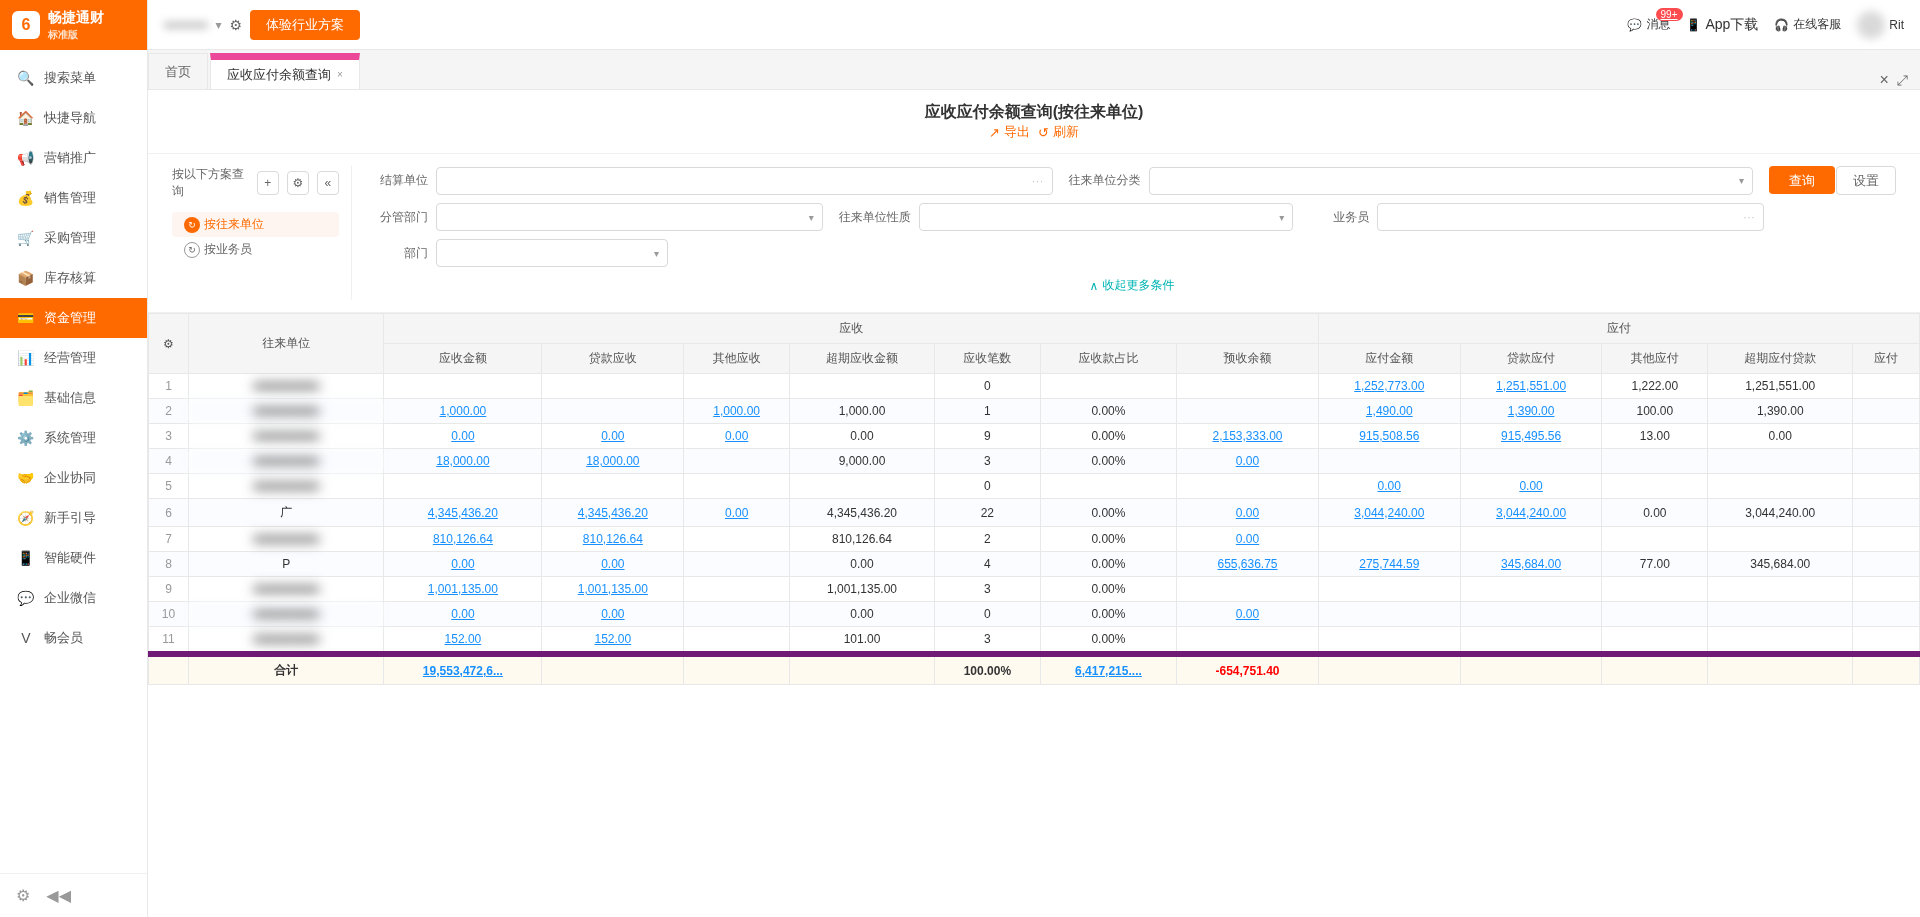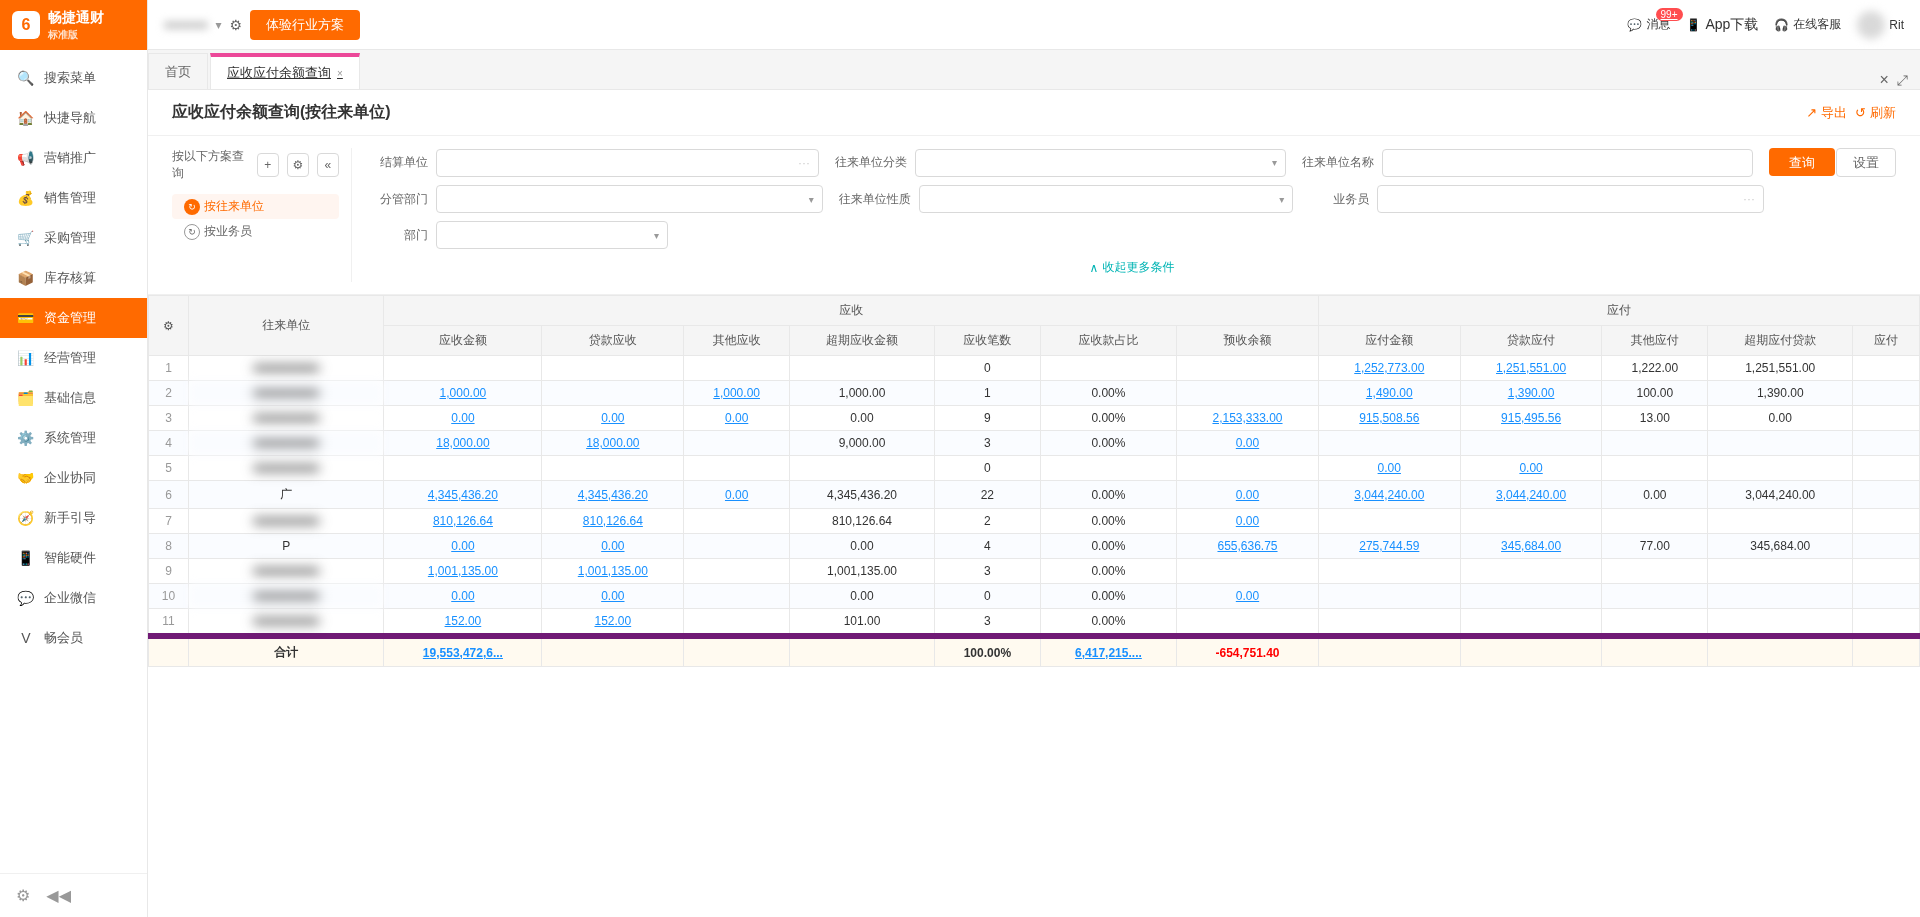--- a/index.html
+++ b/index.html
@@ -56,34 +56,35 @@
     .tabbar {
       position: fixed; left: 148px; top: 50px; right: 0; height: 40px;
       background: #f5f5f5; display: flex; align-items: flex-end;
       border-bottom: 1px solid #e8e8e8; z-index: 98; padding-left: 0;
     }
     .tab {
       height: 36px; padding: 0 16px; display: flex; align-items: center; gap: 6px;
       cursor: pointer; font-size: 13px; color: #666; border: 1px solid #e8e8e8;
       border-bottom: none; background: #f5f5f5; margin-right: 2px;
     }
-    .tab.active { background: #fff; color: #333; border-top: 4px solid #ec4899; text-decoration: underline; }
+    .tab.active { background: #fff; color: #333; border-top: 7px solid #ec4899; }
     .tab .close-icon { font-size: 10px; color: #999; }
     .tabbar-actions { margin-left: auto; display: flex; align-items: center; padding-right: 12px; gap: 8px; }
 
     
     .main {
       position: fixed; left: 148px; top: 90px; right: 0; bottom: 0;
       background: #f5f5f5; overflow: hidden; display: flex; flex-direction: column;
     }
 
     
     .page-header {
       background: #fff; padding: 12px 24px; display: flex; align-items: center; justify-content: space-between;
       border-bottom: 1px solid #f0f0f0;
+      flex-direction: column;
     }
     .page-title { font-size: 16px; font-weight: bold; color: #333; }
     .page-actions { display: flex; gap: 8px; }
     .page-actions .btn-export { display: flex; align-items: center; gap: 4px; color: #ff6a00; cursor: pointer; font-size: 13px; }
     .page-actions .btn-refresh { display: flex; align-items: center; gap: 4px; color: #ff6a00; cursor: pointer; font-size: 13px; }
 
     
     .filter-area {
       background: #fff; padding: 12px 24px; border-bottom: 1px solid #f0f0f0;
     }
@@ -343,27 +344,20 @@
             <div class="filter-field-input">
               <span></span>
                 <span class="dots">···</span>
             </div>
           </div>
           <div class="filter-field">
             <span class="filter-field-label">往来单位分类</span>
             <div class="filter-field-select">
               <span></span>
                 <span class="chevron-down">▾</span>
-            </div>
-          </div>
-          <div class="filter-field">
-            <span class="filter-field-label">往来单位名称</span>
-            <div class="filter-field-input">
-              <span></span>
-                <span></span>
             </div>
           </div>
           <div class="filter-right-buttons">
             <button class="query-btn">查询</button>
             <button class="setting-btn">设置</button>
           </div>
         </div>
         <div style="display:flex; gap:16px; margin-bottom:8px; align-items:center;">
 
           <div class="filter-field">

